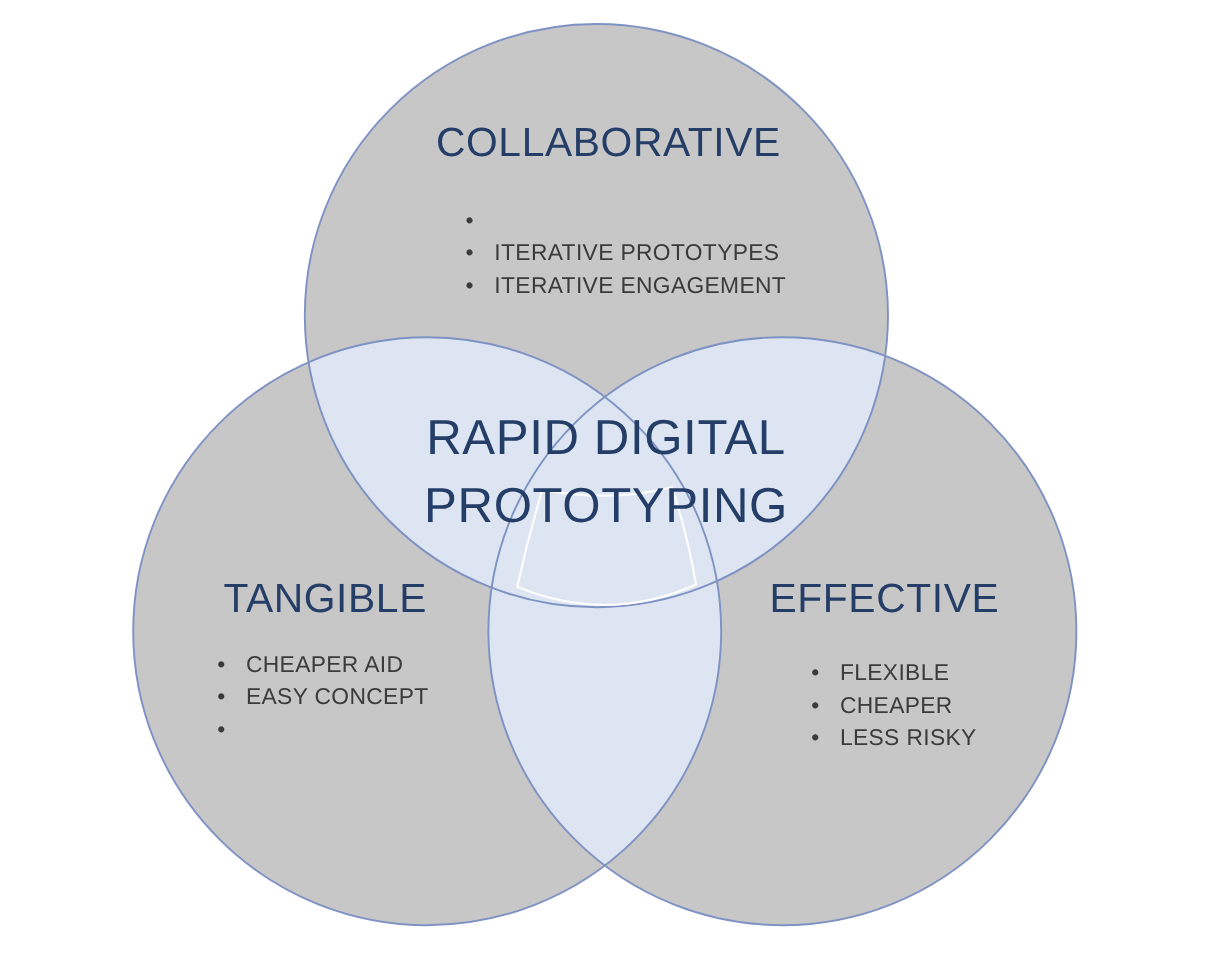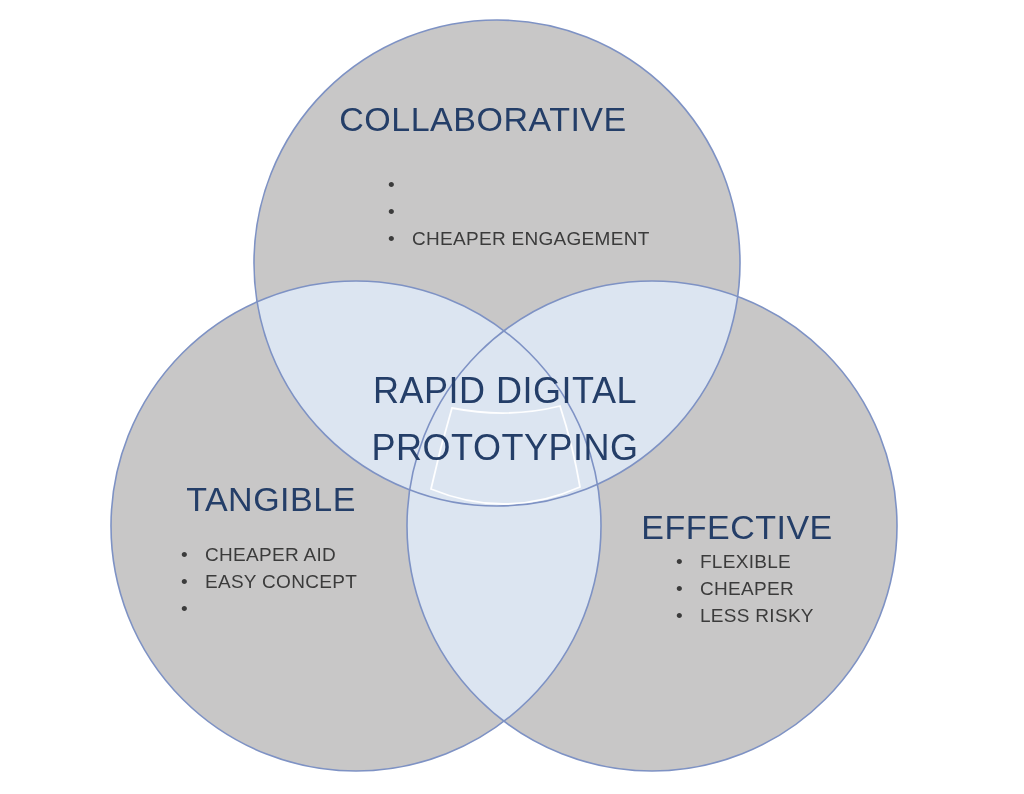--- a/index.html
+++ b/index.html
@@ -36,30 +36,30 @@
   }
   .heading {
     position: absolute;
     transform: translateX(-50%);
     font-size: 34px;
     line-height: 1;
     letter-spacing: 0.5px;
     color: var(--heading-text, #243e68);
     white-space: nowrap;
   }
-  .heading-collaborative { left: 483px; top: 102px; }
+  .heading-collaborative { left: 507px; top: 102px; }
   .heading-tangible      { left: 271px; top: 482px; }
-  .heading-effective     { left: 737px; top: 482px; margin-top: 28px; }
+  .heading-effective     { left: 737px; top: 482px; }
   .center-title {
     position: absolute;
     left: 505px;
-    top: 362px;
+    top: 336px;
     transform: translateX(-50%);
     text-align: center;
-    font-size: 36px;
+    font-size: 41px;
     line-height: 57px;
     letter-spacing: 0.5px;
     color: var(--heading-text, #243e68);
     white-space: nowrap;
   }
   .bullet-list {
     position: absolute;
     margin: 0;
     padding: 0;
     list-style: none;
@@ -109,24 +109,25 @@
     <path class="center-outline" d="M 452 408 Q 508 419 560 406 Q 573 446 580 487 Q 506 520 431 489 Q 440 448 452 408 Z"></path>
   </svg>
 
   <div class="heading heading-collaborative">COLLABORATIVE</div>
   <ul class="bullet-list list-collaborative">
     <li class="bullet-item">
       <span class="dot">•</span>
     </li>
     <li class="bullet-item">
       <span class="dot">•</span>
+      <span>ITERATIVE PROTOTYPES</span>
     </li>
     <li class="bullet-item">
       <span class="dot">•</span>
-      <span>CHEAPER ENGAGEMENT</span>
+      <span>ITERATIVE ENGAGEMENT</span>
     </li>
   </ul>
 
   <div class="center-title">
     <div>RAPID DIGITAL</div>
     <div>PROTOTYPING</div>
   </div>
 
   <div class="heading heading-tangible">TANGIBLE</div>
   <ul class="bullet-list list-tangible">

